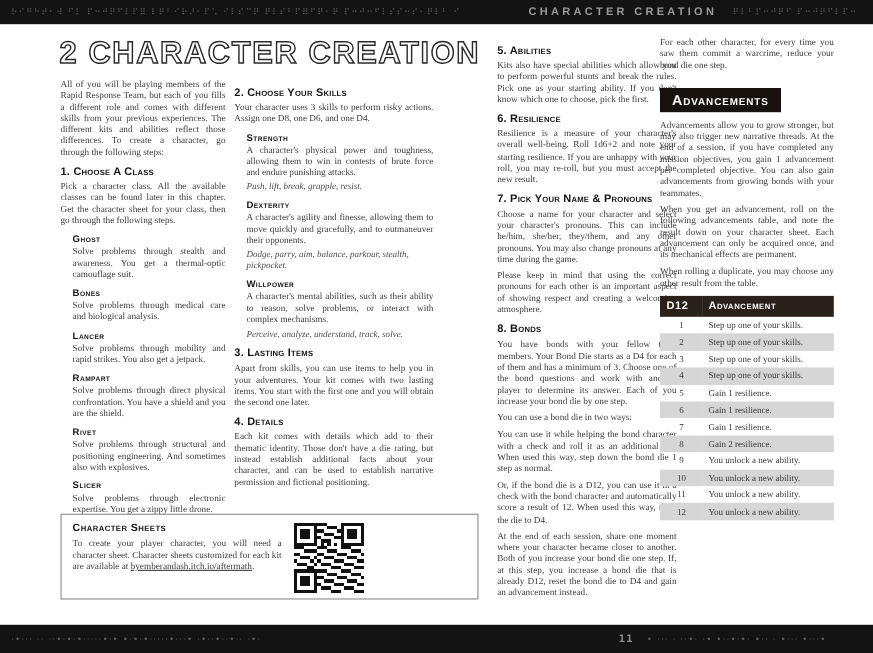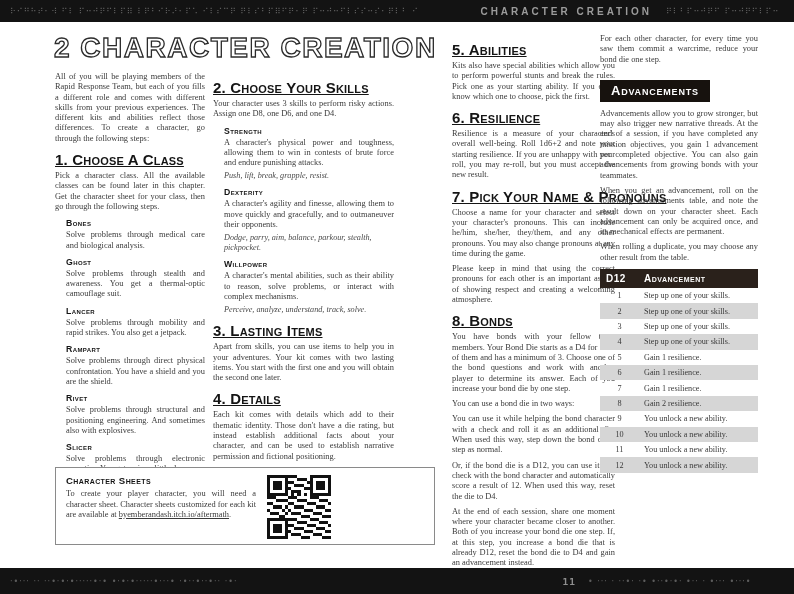--- a/index.html
+++ b/index.html
@@ -23,22 +23,22 @@
         font-weight:800;font-size:28px;letter-spacing:1.5px;text-transform:uppercase;
         color:#ffffff;-webkit-text-stroke:1.3px #2b2b2b;white-space:nowrap;}
   
   .col{position:absolute;box-sizing:border-box;}
   #col-a{left:55px;top:72px;width:150px;}
   #col-b{left:213px;top:72px;width:181px;}
   #col-c{left:452px;top:34px;width:163px;}
   #col-d{left:600px;top:34px;width:158px;}
   .body-p{font:8.4px/10.3px "Liberation Serif",serif;color:var(--body-text,#3a3a3a);
         text-align:justify;margin:0 0 5px;}
-  .h2{font-family:"Liberation Sans",sans-serif;font-weight:700;font-size:15px;
-        font-variant:small-caps;letter-spacing:.2px;color:#141414;margin:7px 0 3px;white-space:nowrap;text-decoration:underline;}
+  .h2{font-family:"Liberation Sans",sans-serif;font-weight:700;font-size:10px;
+        font-variant:small-caps;letter-spacing:.2px;color:#141414;margin:7px 0 3px;white-space:nowrap;}
   .h3{font-family:"Liberation Sans",sans-serif;font-weight:700;font-size:8.7px;
         font-variant:small-caps;letter-spacing:.4px;color:#141414;margin:6px 0 2px;}
   .sub{margin-left:11px;}
   .verbs{font-style:italic;font-size:8.2px;line-height:10px;color:#4a4a4a;margin:-2px 0 5px;text-align:left;}
   
   .banner{display:inline-block;background:var(--banner-bg,#17120e);color:#fff;
         font-family:"Liberation Sans",sans-serif;font-weight:700;font-variant:small-caps;
         font-size:13px;letter-spacing:.8px;padding:3px 11px 4px;margin:10px 0 7px;}
   .adv-table{width:100%;border-collapse:collapse;margin-top:6px;}
   .adv-table th{background:var(--table-header-bg,#2a211b);color:#ffffff;
@@ -71,27 +71,27 @@
 
   <div class="page-title">2 Character Creation</div>
 
   <div class="col" id="col-a">
     <p class="body-p">All of you will be playing members of the Rapid Response Team, but each of you fills a different role and comes with different skills from your previous experiences. The different kits and abilities reflect those differences. To create a character, go through the following steps:</p>
     <div class="h2">1. Choose A Class</div>
     <p class="body-p">Pick a character class. All the available classes can be found later in this chapter. Get the character sheet for your class, then go through the following steps.</p>
     <div>
 
         <div class="sub">
+          <div class="h3">Ghost</div>
+          <p class="body-p">Solve problems through stealth and awareness. You get a thermal-optic camouflage suit.</p>
+        </div>
+
+        <div class="sub">
           <div class="h3">Bones</div>
           <p class="body-p">Solve problems through medical care and biological analysis.</p>
-        </div>
-
-        <div class="sub">
-          <div class="h3">Ghost</div>
-          <p class="body-p">Solve problems through stealth and awareness. You get a thermal-optic camouflage suit.</p>
         </div>
 
         <div class="sub">
           <div class="h3">Lancer</div>
           <p class="body-p">Solve problems through mobility and rapid strikes. You also get a jetpack.</p>
         </div>
 
         <div class="sub">
           <div class="h3">Rampart</div>
           <p class="body-p">Solve problems through direct physical confrontation. You have a shield and you are the shield.</p>

